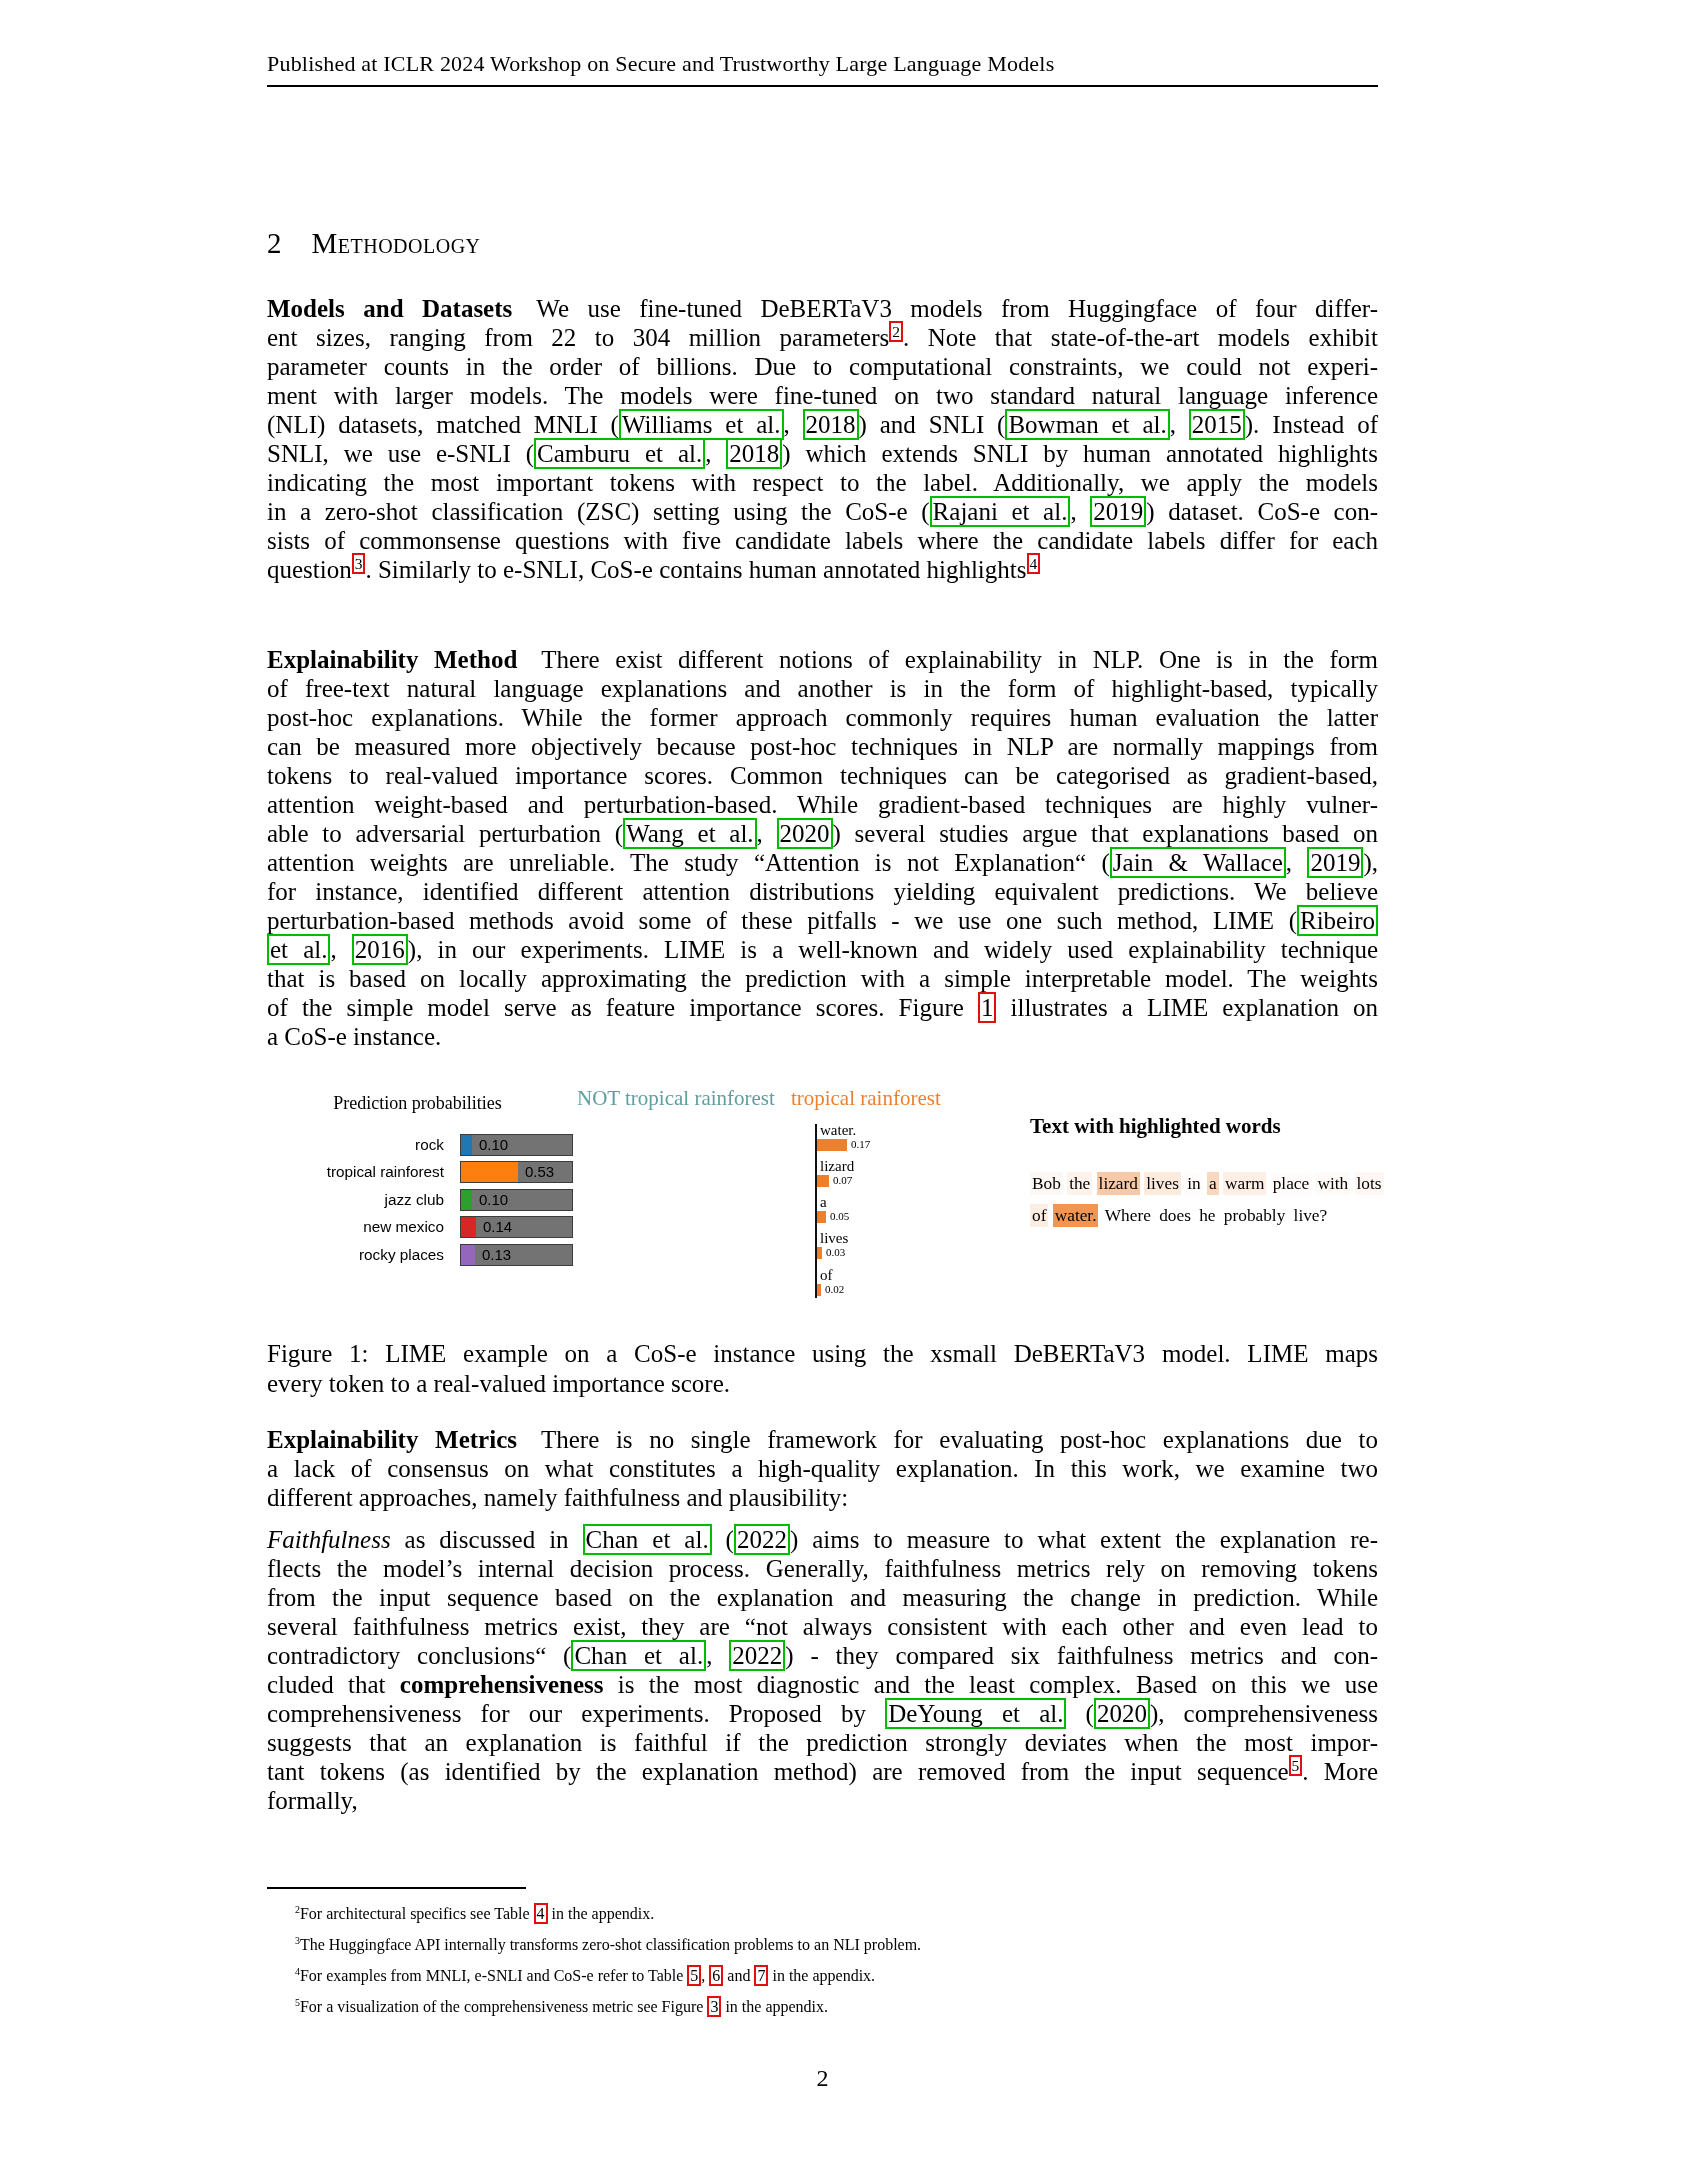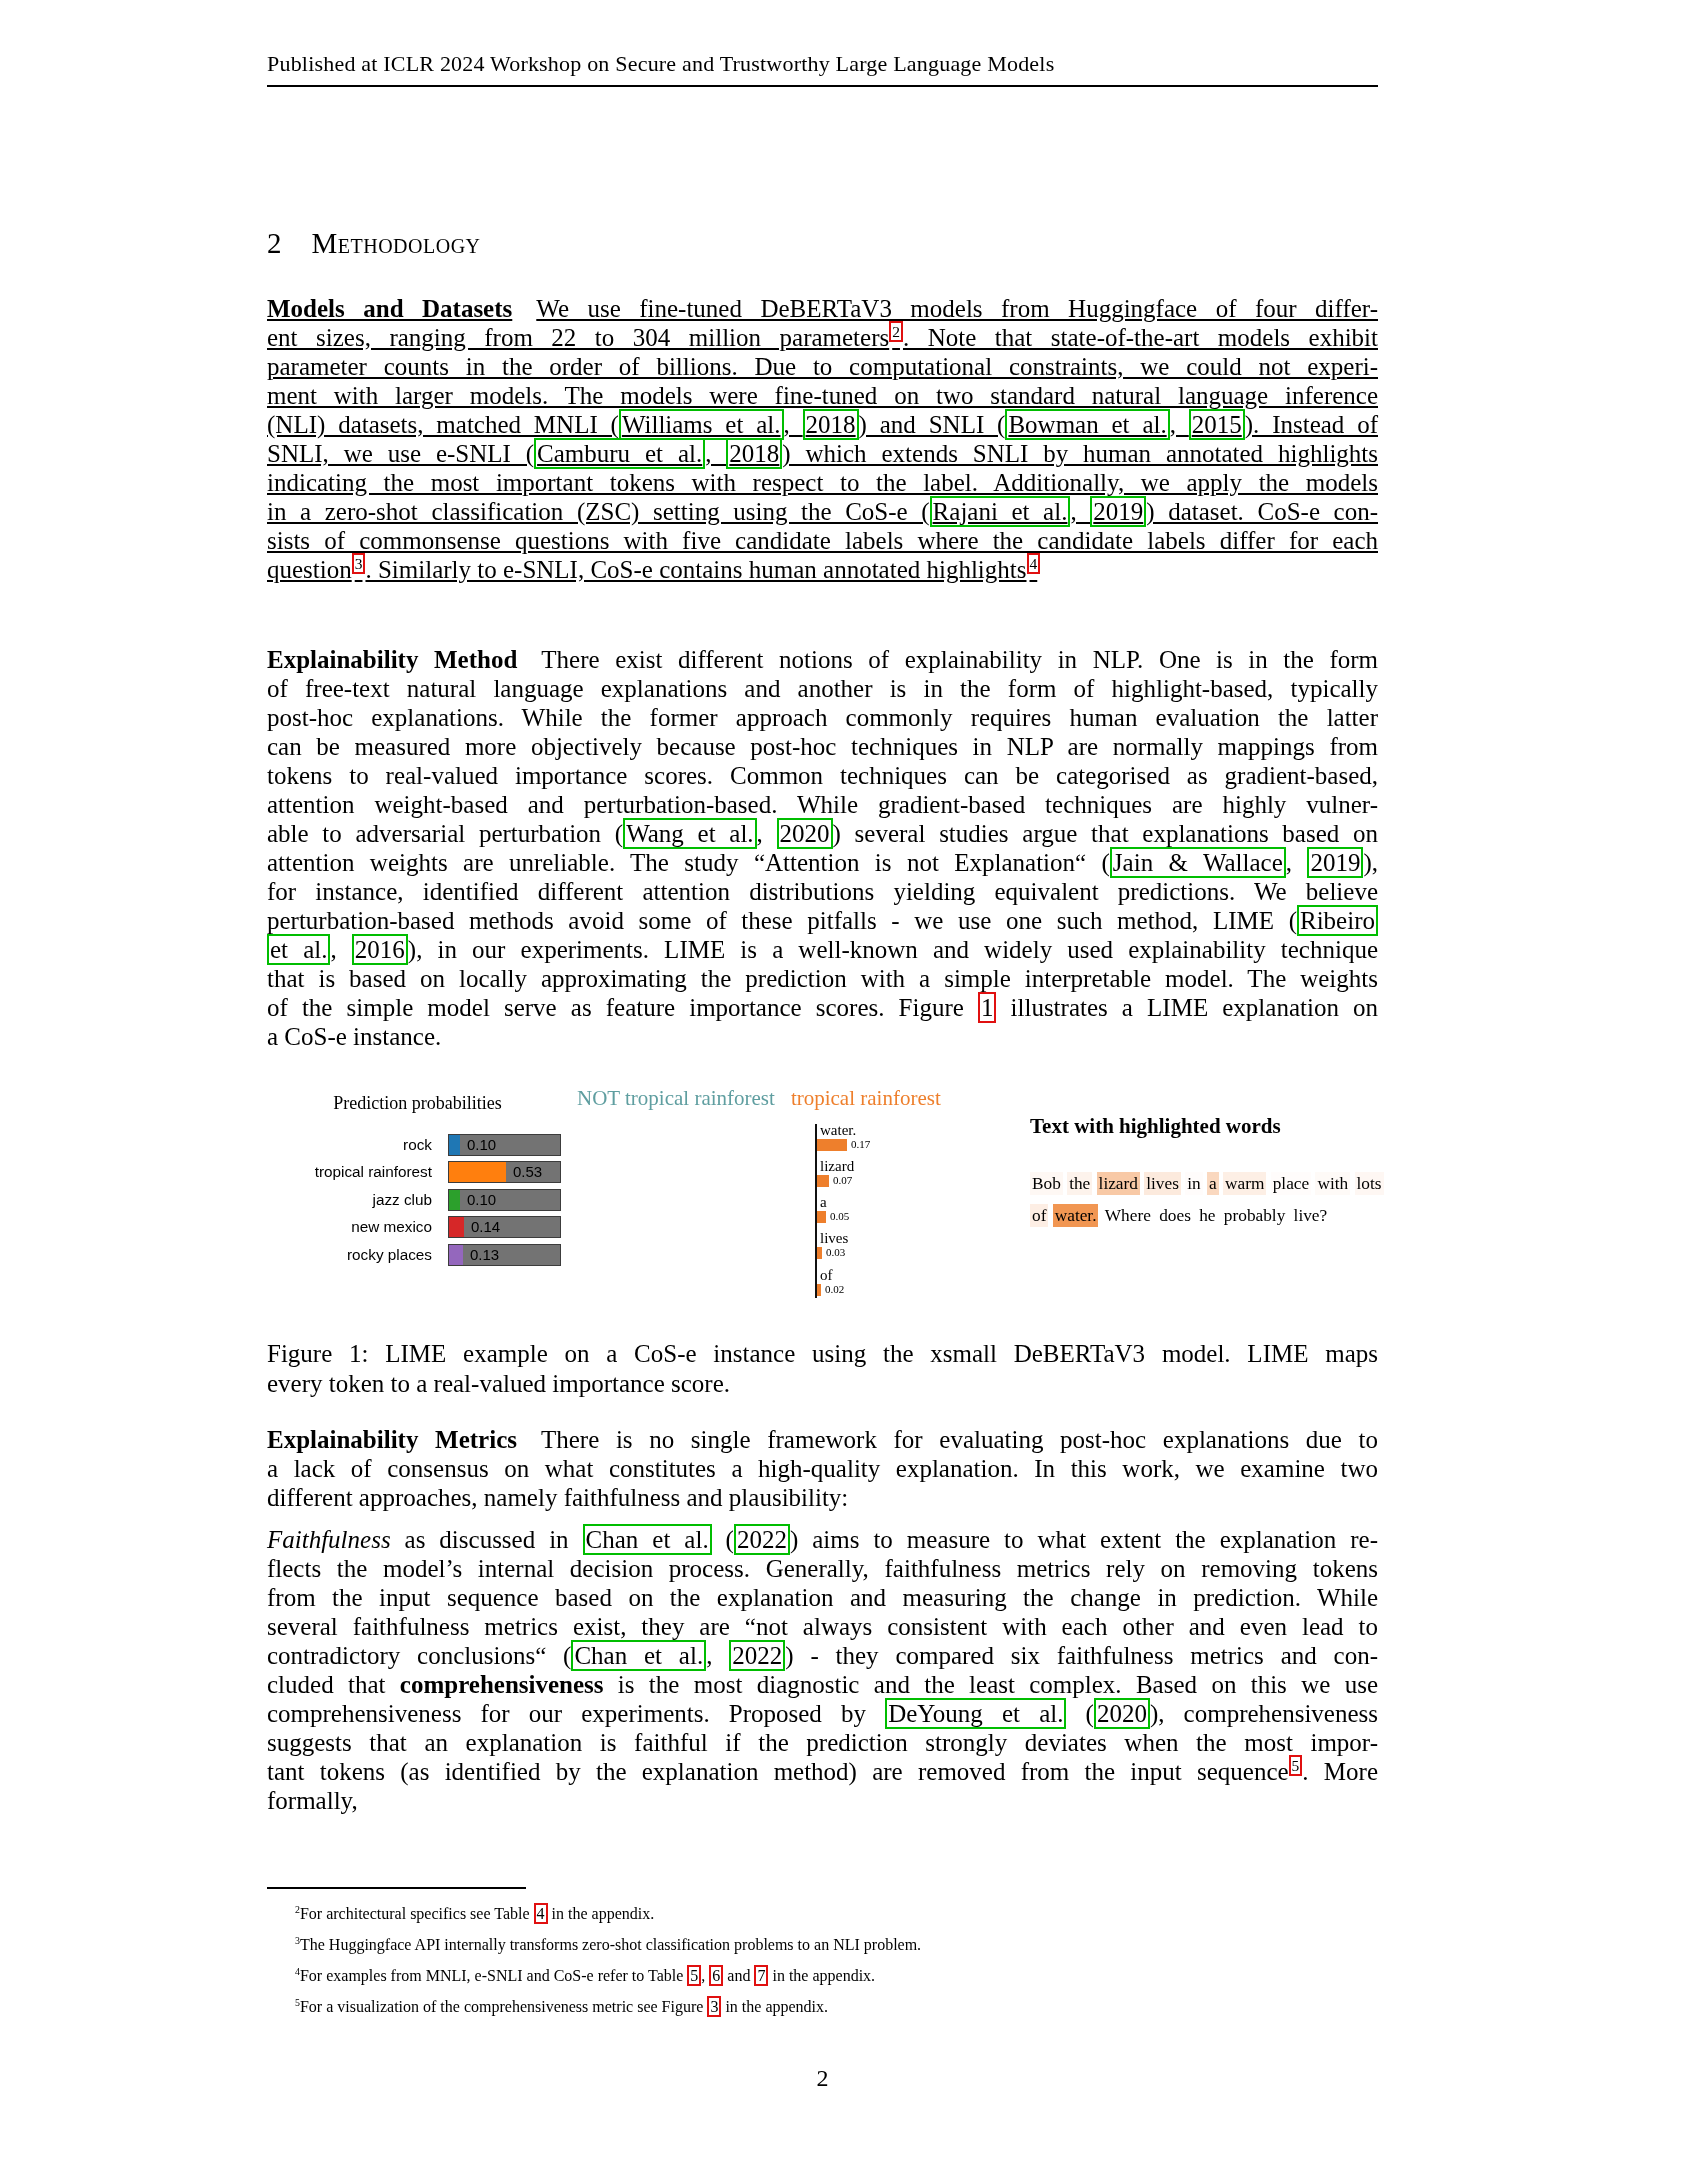--- a/index.html
+++ b/index.html
@@ -18,37 +18,37 @@
   .para{font-size:25px;line-height:29px;}
   .line{text-align:justify;text-align-last:justify;text-justify:inter-word;white-space:normal;}
   .line.last{text-align-last:left;}
   .b{font-weight:bold;}
   .i{font-style:italic;}
   .gap{display:inline-block;}
   .sup{vertical-align:super;font-size:0.62em;line-height:0;}
   .gbox{border:2px solid var(--green);padding:0 1px;}
   .rbox{border:2px solid var(--red);padding:0 1px;}
 
-  .p-models{top:294px;text-decoration:underline;}
+  .p-models{top:294px;}
   .p-method{top:645px;}
   .p-metrics{top:1425px;}
   .p-faithfulness{top:1525px;}
   .caption{top:1339px;font-size:25px;line-height:30px;}
 
   .footnote-rule{top:1887px;left:267px;width:259px;height:2px;background:#000;}
   .footnotes{top:1898px;font-size:16px;line-height:31px;}
   .fnline{text-indent:28px;text-align:justify;}
   .page-number{top:2065px;text-align:center;font-size:24px;}
 
   :root{--green:#00bd00;--red:#e01010;--figorange:#ee7f2c;}
 
   
   .fig-pp-title{left:289px;top:1093px;width:257px;text-align:center;font-size:18px;}
   .fig-pp-rows{left:228px;top:1130px;width:337px;height:144px;}
-  .pp-row{position:absolute;left:0;height:22px;}
+  .pp-row{position:absolute;left:12px;height:22px;}
   .pp-label{position:absolute;left:0;width:204px;text-align:right;
             font-family:"Liberation Sans","DejaVu Sans",sans-serif;font-size:15.3px;line-height:21px;}
   .pp-box{position:absolute;left:220px;top:0;width:111px;height:20px;border:1.5px solid #3c3c3c;background:#737373;}
   .pp-fill{position:absolute;left:0;top:0;bottom:0;}
   .pp-val{position:absolute;top:0;font-family:"Liberation Sans","DejaVu Sans",sans-serif;
           font-size:15px;line-height:20px;}
   .fig-mid-header{left:577px;top:1086px;font-size:21px;white-space:nowrap;}
   .fig-mid-header .neg{color:#5f9ea0;}
   .fig-mid-header .pos{color:var(--figorange);margin-left:16px;}
   .fig-mid-tokens{left:815px;top:1122px;width:158px;height:178px;}

